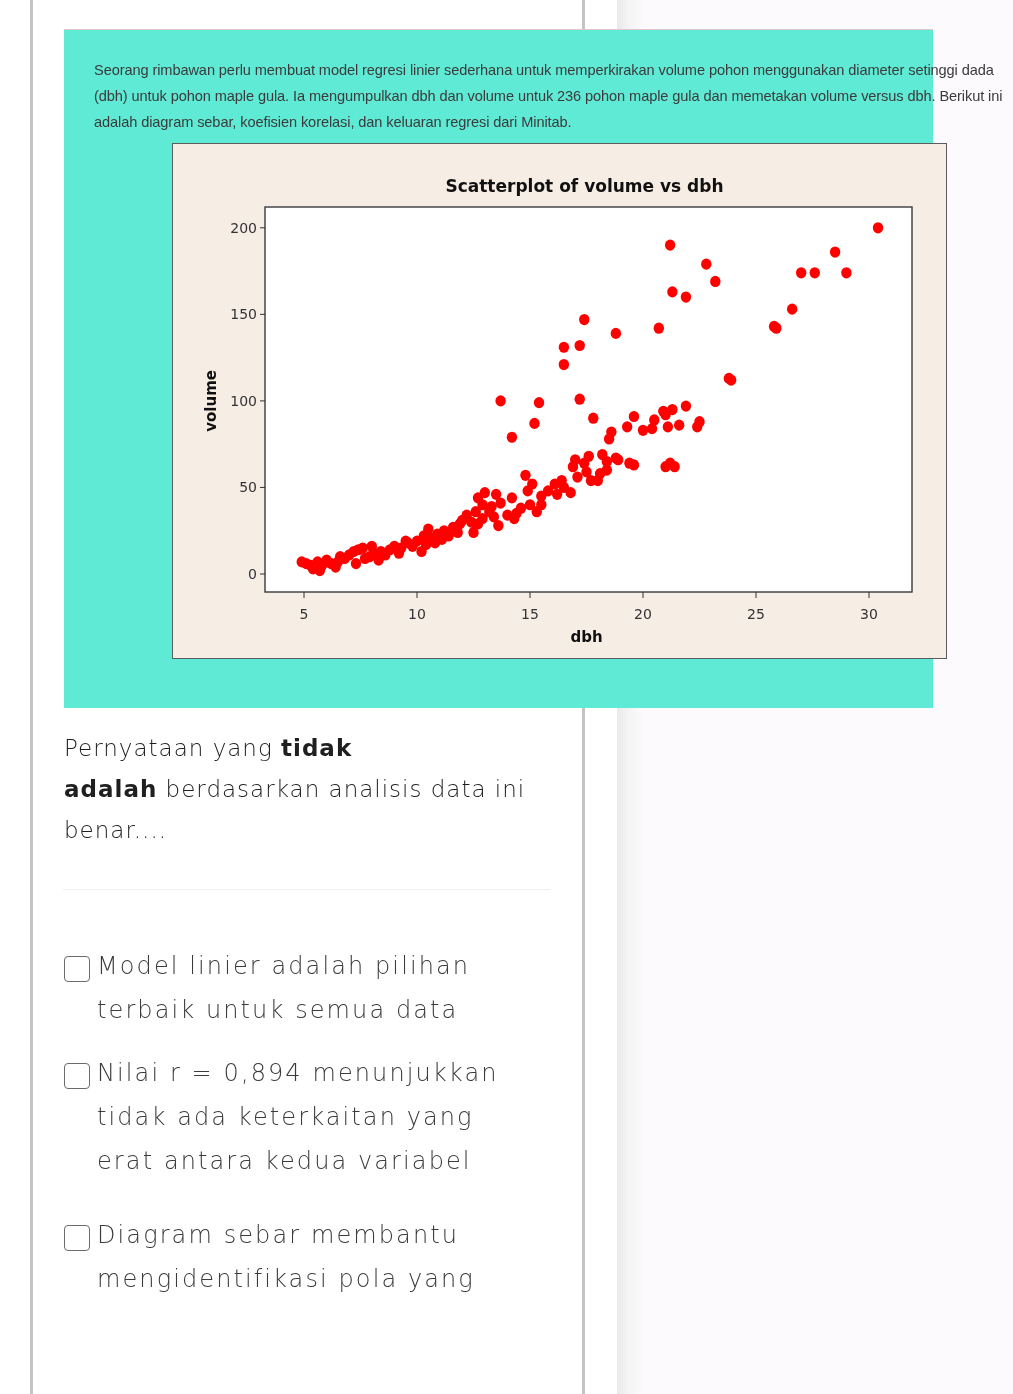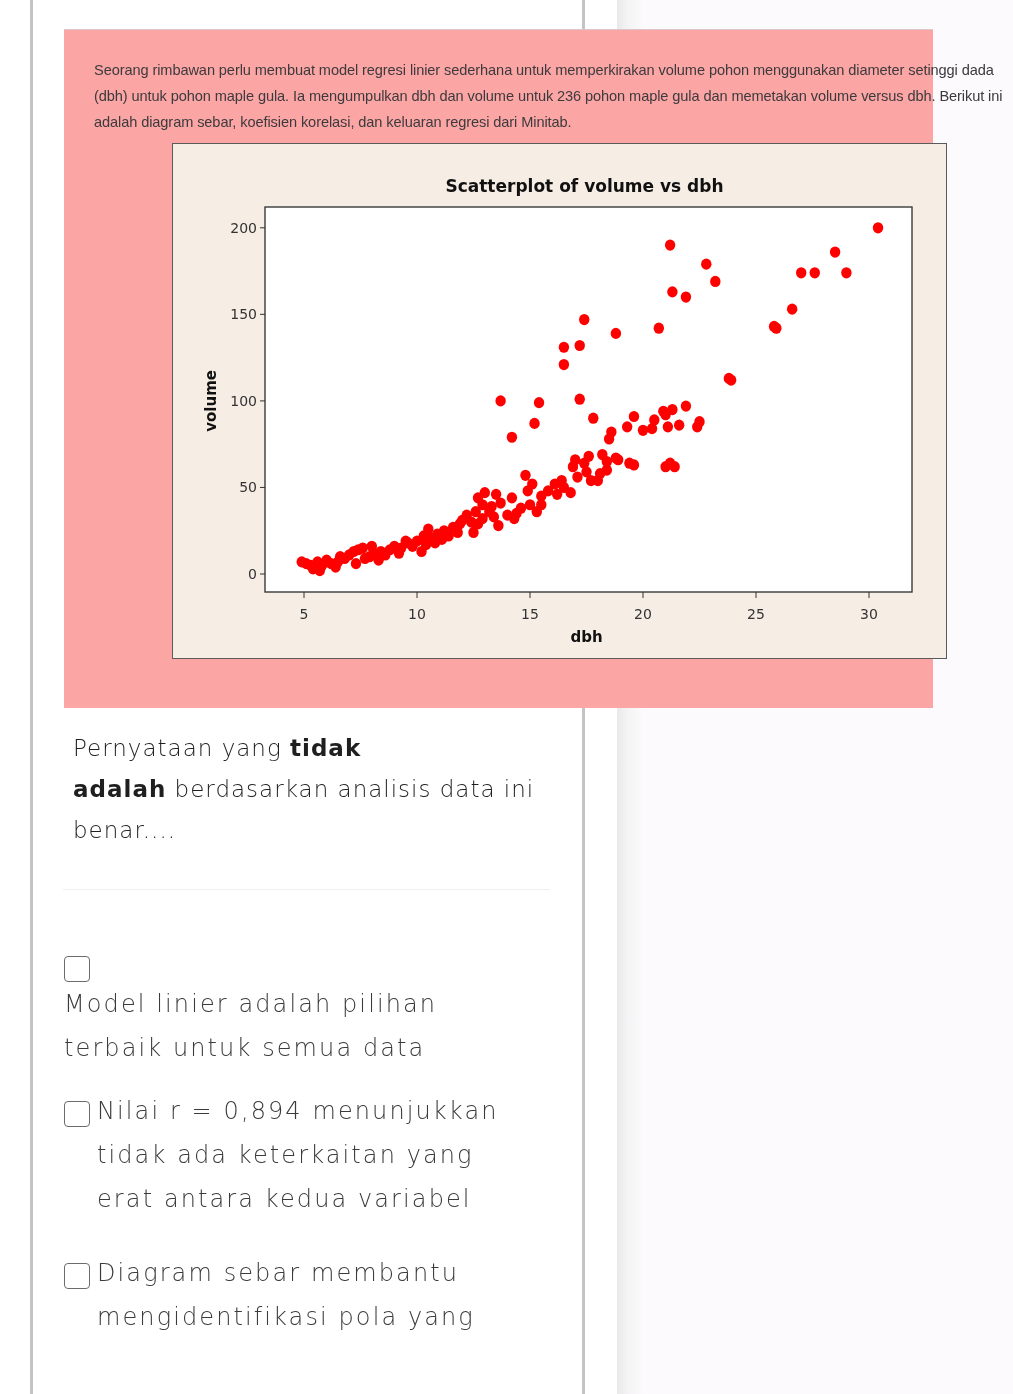--- a/index.html
+++ b/index.html
@@ -17,41 +17,41 @@
     .right-pane {
       position: absolute; left: 617px; top: 0; width: 396px; height: 1394px;
       background: #fdfafd;
     }
     .right-pane-shadow {
       position: absolute; left: 617px; top: 0; width: 25px; height: 1394px;
       background: linear-gradient(to right, #e9e8ea, #f5f4f5 45%, #fbf9fb);
     }
     .stimulus {
       position: absolute; left: 64px; top: 29px; width: 869px; height: 678px;
-      background: #fca5a5;
+      background: #5eead4;
       border-top: 1px solid #dcc6c9;
     }
     .stimulus-text {
       position: absolute; left: 30px; top: 27px; width: 910px;
       font-size: 14.6px; line-height: 26px; color: #3c3a3c; letter-spacing: -0.1px;
     }
     .chart-frame {
       position: absolute; left: 108px; top: 113px; width: 775px; height: 516px;
       background: #f6ede5; border: 1.5px solid #5b5b5b; box-sizing: border-box;
     }
     .chart-svg { position: absolute; left: 0; top: 0; }
     .caption {
       position: absolute; left: 100px; top: 641px; width: 777px; height: 36px;
       background: #eeeced;
       font-size: 10.5px; color: #3e3e3e; line-height: 36px; padding-left: 10px; box-sizing: border-box;
     }
     .question {
       position: absolute; left: 64px; top: 728px; width: 500px;
       font-family: "DejaVu Sans", sans-serif; font-size: 23px; line-height: 41px;
-      color: #1f1f1f; letter-spacing: 1px; font-weight: 300; margin-left: 9px;
+      color: #1f1f1f; letter-spacing: 1px; font-weight: 300;
     }
     .question b { font-weight: bold; }
     .divider {
       position: absolute; left: 63px; top: 889px; width: 487px; height: 1px; background: #efefef;
     }
     .options { position: absolute; left: 64px; top: 944px; width: 500px; }
     .option {
       position: relative; display: flex; align-items: flex-start;
     }
     .checkbox {
@@ -248,21 +248,21 @@
 
 </div>
 
 <div class="question">
   <span>Pernyataan yang </span><b>tidak</b><br><b>adalah</b><span> berdasarkan analisis data ini benar....</span>
 </div>
 
 <div class="divider"></div>
 
 <div class="options">
-  <div class="option" style="margin-bottom:19px;flex-direction:column;">
+  <div class="option" style="margin-bottom:19px;">
     <div class="checkbox"></div>
     <div class="option-label">Model linier adalah pilihan terbaik untuk semua data</div>
   </div>
   <div class="option" style="margin-bottom:30px;">
     <div class="checkbox"></div>
     <div class="option-label">Nilai r = 0,894 menunjukkan tidak ada keterkaitan yang erat antara kedua variabel</div>
   </div>
   <div class="option">
     <div class="checkbox"></div>
     <div class="option-label">Diagram sebar membantu mengidentifikasi pola yang</div>

